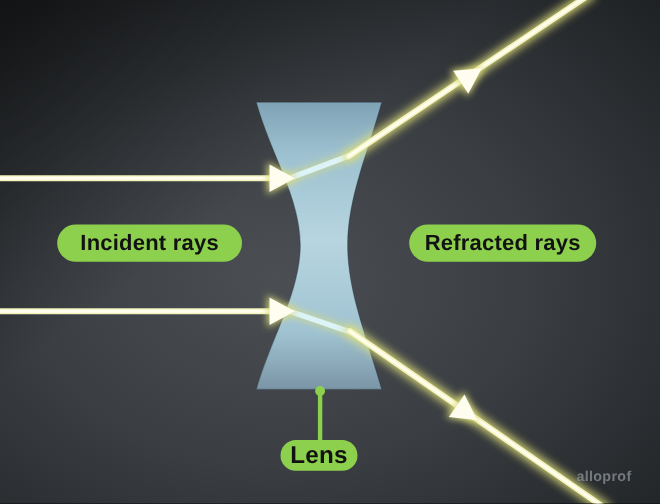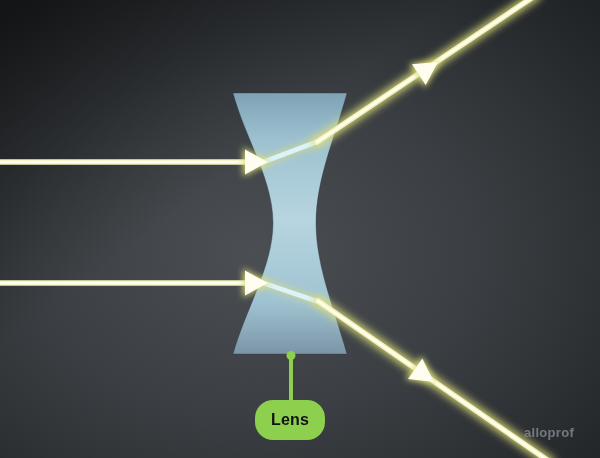--- a/index.html
+++ b/index.html
@@ -52,21 +52,21 @@
     justify-content: center;
     background: var(--accent-green);
     color: var(--label-text);
     font-weight: 700;
     border-radius: 18px;
     letter-spacing: 0.2px;
     white-space: nowrap;
   }
   #pill-incident  { left: 52px;  top: 204px; width: 168px; height: 34px; font-size: 20px; }
   #pill-refracted { left: 372px; top: 204px; width: 170px; height: 34px; font-size: 20px; }
-  #pill-lens      { left: 255px; top: 400px; width: 70px;  height: 40px; font-size: 16px; }
+  #pill-lens      { left: 255px; top: 400px; width: 70px;  height: 28px; font-size: 22px; }
 
   #watermark {
     position: absolute;
     left: 524px;
     top: 425px;
     font-size: 13px;
     font-weight: 600;
     letter-spacing: 0.3px;
     color: var(--watermark-color);
     opacity: 0.85;
@@ -149,21 +149,27 @@
         <polygon class="arrow-fill" points="0,0 -23,-12.5 -23,12.5"></polygon>
       </g>
     </g>
 
     <g>
       <line class="connector-line" x1="291" y1="356" x2="291" y2="402" stroke-width="4"></line>
       <circle class="connector-dot" cx="291" cy="355.5" r="4.5"></circle>
     </g>
   </svg>
 
+  <div class="pill" id="pill-incident">
+    <span>Incident rays</span>
+  </div>
 
+  <div class="pill" id="pill-refracted">
+    <span>Refracted rays</span>
+  </div>
 
   <div class="pill" id="pill-lens">
     <span>Lens</span>
   </div>
 
   <div id="watermark">alloprof</div>
 
 </div>
 
 </body></html>

